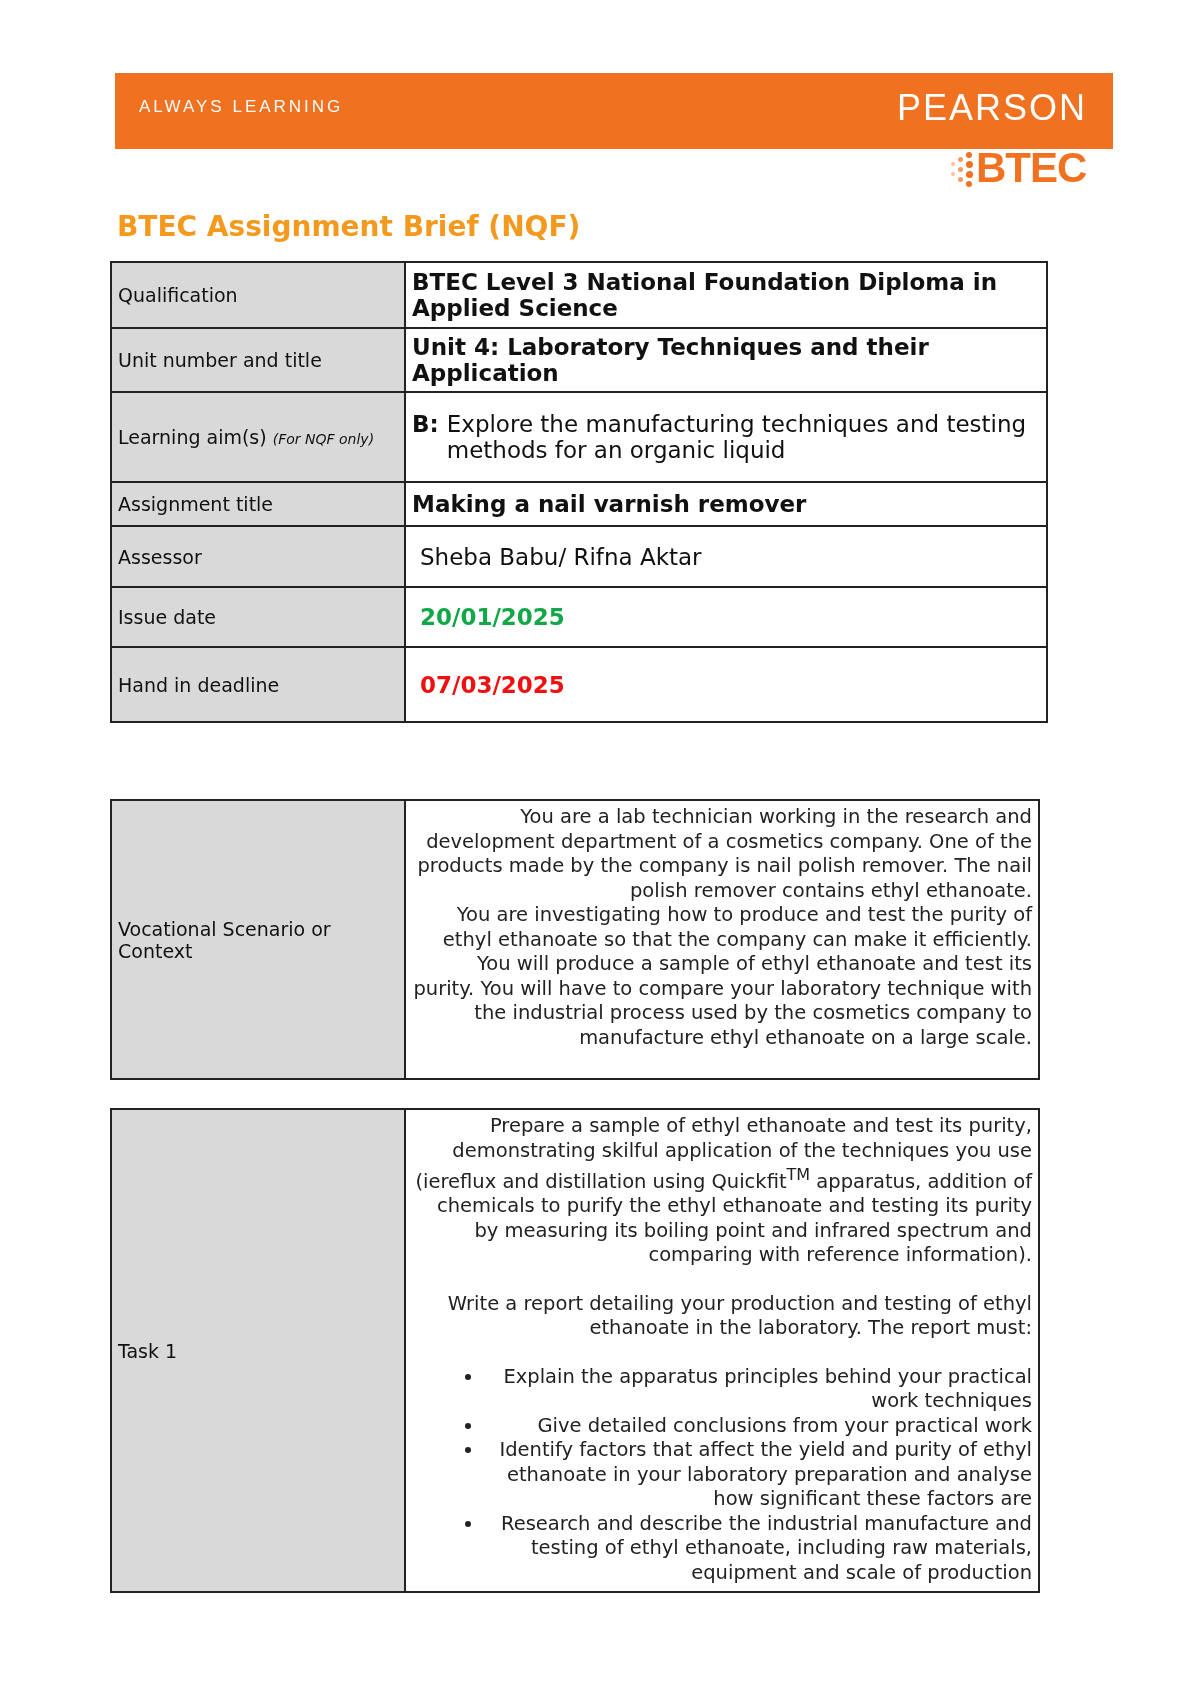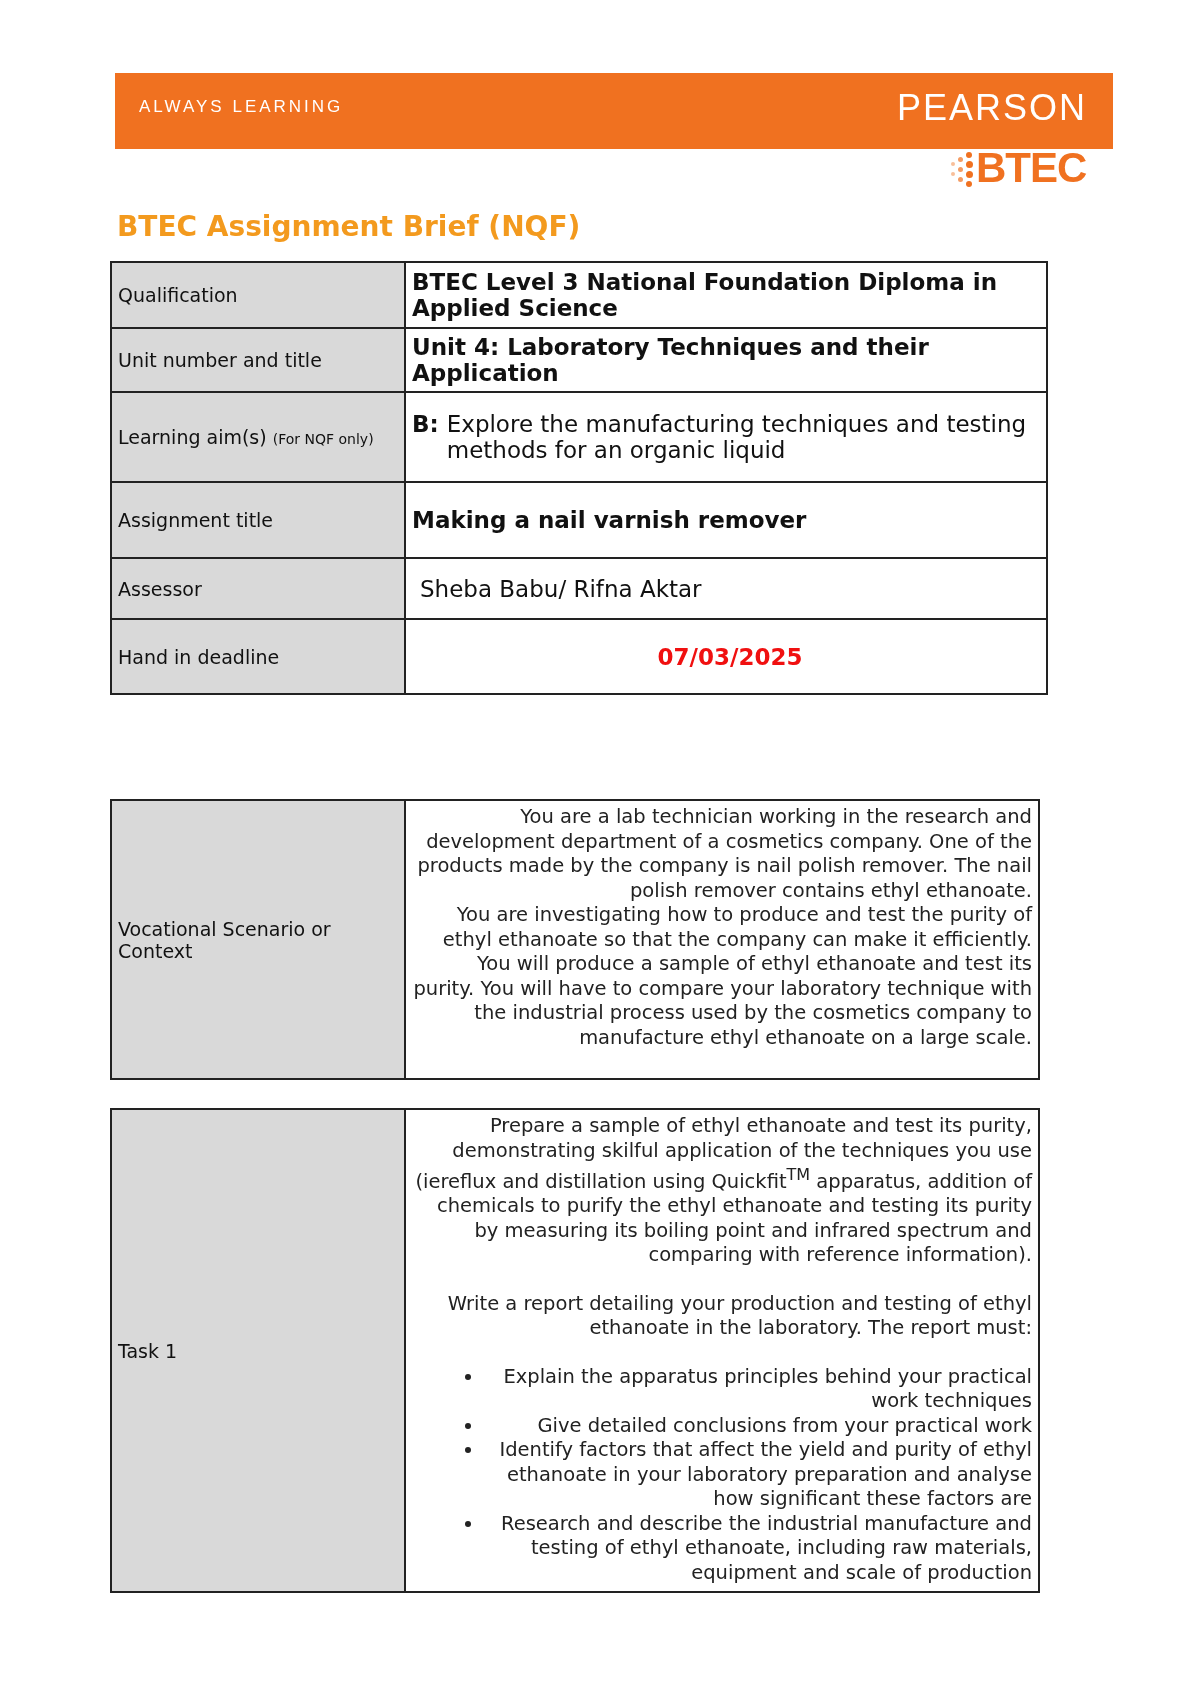--- a/index.html
+++ b/index.html
@@ -17,23 +17,23 @@
   .doc-title { position: absolute; left: 117px; top: 210px; font-size: 28px; font-weight: bold; color: #f39a1e; font-family: "DejaVu Sans", sans-serif; }
 
   table { position: absolute; left: 110px; border-collapse: collapse; table-layout: fixed; }
   td { border: 2px solid #222; vertical-align: middle; padding: 0 6px; }
   td.label { background: #d9d9d9; width: 280px; font-size: 19px; }
   td.value { background: #fff; width: 620px; }
 
   #info-table { top: 261px; }
   #info-table td.value { font-size: 23px; }
   .bold { font-weight: bold; margin-left: 16px; }
-  .small { font-size: 14px; }
+  .small { font-size: 14px; font-style: italic; }
   .green { color: #12a84a; font-weight: bold; }
-  .red { color: #f01010; font-weight: bold; text-align: center; }
+  .red { color: #f01010; font-weight: bold; }
 
   .aim { display: flex; }
   .aim .letter { font-weight: bold; margin-right: 8px; }
 
   #scenario-table { top: 799px; }
   #task-table { top: 1108px; }
   .body-text { font-size: 19.5px; line-height: 24.5px; color: #222; padding: 4px 0 6px 0; text-align: right; }
   .body-text p { margin: 0; }
   .body-text ul { margin: 0; padding-left: 72px; }
   .body-text li { padding-left: 0; }
@@ -80,27 +80,31 @@
       <span>Learning aim(s)</span>
       <span class="small">(For NQF only)</span>
     </td>
     <td class="value">
       <div class="aim">
         <span class="letter">B:</span>
         <span>Explore the manufacturing techniques and testing methods for an organic liquid</span>
       </div>
     </td>
   </tr>
-  <tr style="height:76px">
+  <tr style="height:44px">
     <td class="label">Assignment title</td>
     <td class="value bold">Making a nail varnish remover</td>
   </tr>
   <tr style="height:61px">
     <td class="label">Assessor</td>
     <td class="value" style="padding-left:14px">Sheba Babu/ Rifna Aktar</td>
+  </tr>
+  <tr style="height:60px">
+    <td class="label">Issue date</td>
+    <td class="value green" style="padding-left:14px">20/01/2025</td>
   </tr>
   <tr style="height:75px">
     <td class="label">Hand in deadline</td>
     <td class="value red" style="padding-left:14px">07/03/2025</td>
   </tr>
 </tbody>
   </table>
 
 <table id="scenario-table">
   <tbody>

